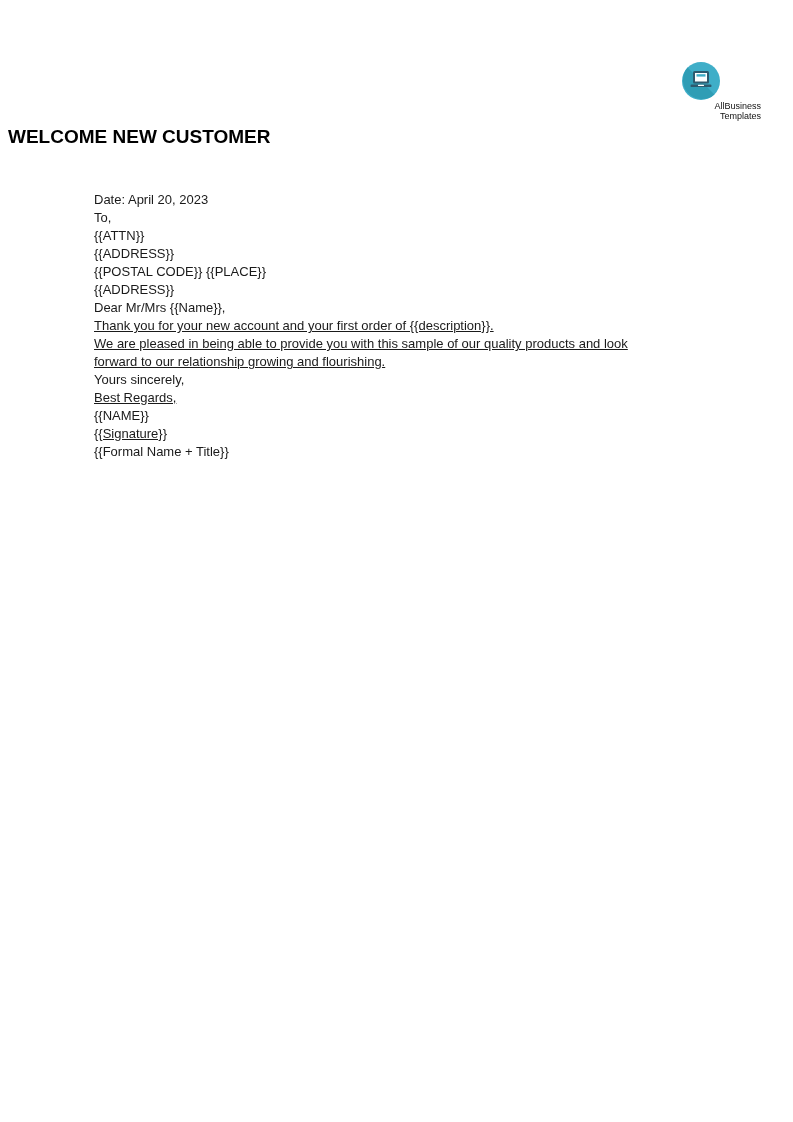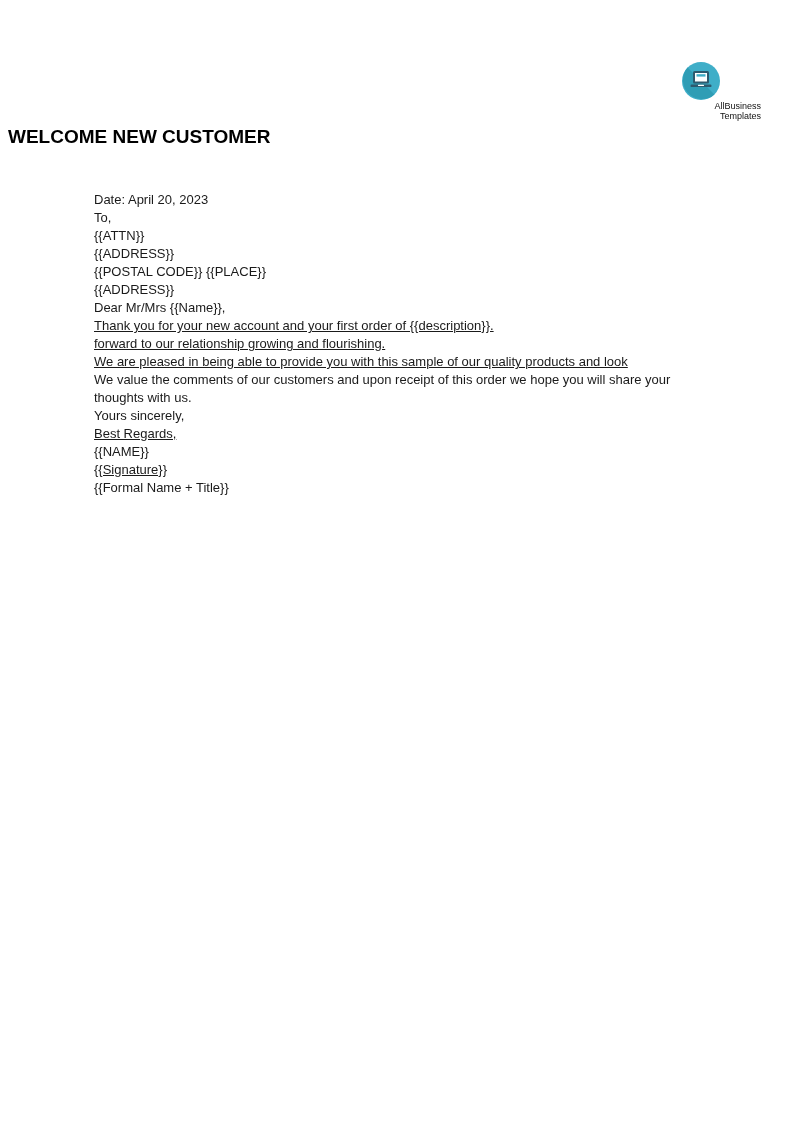--- a/index.html
+++ b/index.html
@@ -109,28 +109,24 @@
       <div class="line">{{POSTAL CODE}} {{PLACE}}</div>
       <div class="line">{{ADDRESS}}</div>
     </div>
 
 
     <p class="mb-36 line">Dear Mr/Mrs {{Name}},</p>
 
     <p class="mb-18 line">Thank you for your new account and your first order of {{description}}.</p>
 
     <div class="para mb-18">
+      <div class="line">We are pleased in being able to provide you with this sample of our quality products and look</div>
       <div class="line">forward to our relationship growing and flourishing.</div>
-      <div class="line">We are pleased in being able to provide you with this sample of our quality products and look</div>
     </div>
 
-    <div class="para mb-35">
-      <div class="line">We value the comments of our customers and upon receipt of this order we hope you will share your</div>
-      <div class="line">thoughts with us.</div>
-    </div>
 
     <p class="mb-36 line">Yours sincerely,</p>
 
     <p class="mb-18 line">Best Regards,</p>
 
     <p class="mb-17 line">{{NAME}}</p>
 
     <p class="mb-18 line">{{Signature}}</p>
 
     <p class="line">{{Formal Name + Title}}</p>

